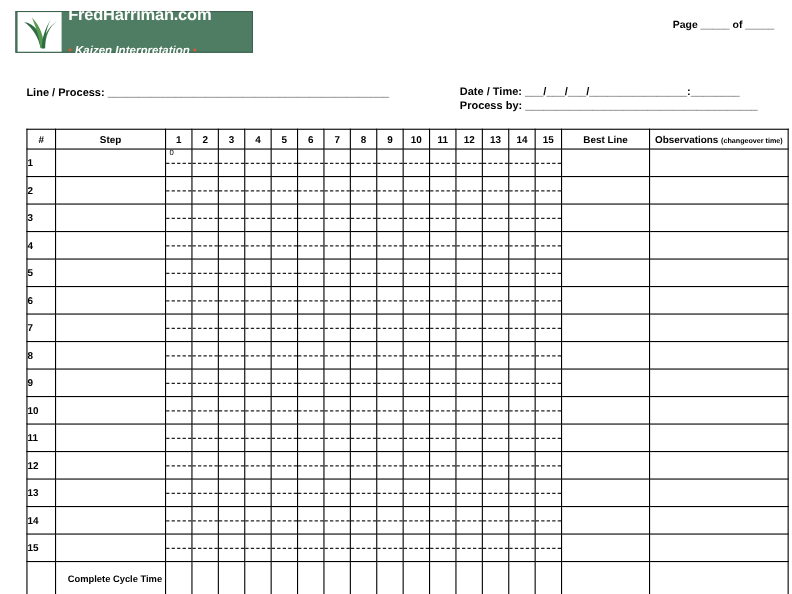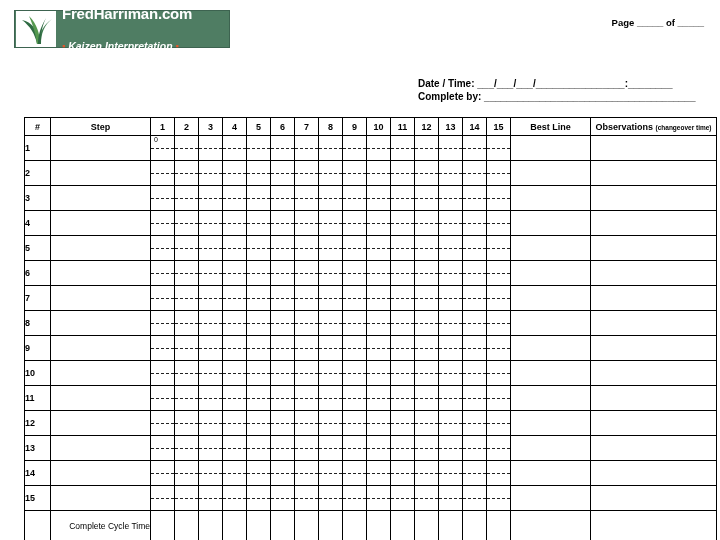--- a/index.html
+++ b/index.html
@@ -147,24 +147,24 @@
   tbody tr.last-row { height: 30px; }
 
   td.c-num {
     text-align: left;
     padding-left: 7px;
     font-size: 9px;
     font-weight: bold;
     vertical-align: middle;
   }
   td.c-num.cycle {
-    text-align: right;
+    text-align: center;
     padding-left: 8px;
     font-size: 8.5px;
-    font-weight: normal;
+    font-weight: bold;
     margin-left: 39px;
   }
   td.c-step { }
   td.c-time {
     position: relative;
   }
   
   td.c-time.dashed::after {
     content: "";
     position: absolute;
@@ -200,21 +200,22 @@
     <div class="logo-text">
       <span class="logo-title">FredHarriman.com</span>
       <span class="logo-sub"><span class="bullet">▪</span> <span>Kaizen Interpretation</span> <span class="bullet">▪</span></span>
     </div>
   </div>
 
 
   <div class="page-of">Page _____ of _____</div>
 
   <div class="field-datetime">Date / Time:   ___/___/___/________________:________</div>
-  <div class="field-observed">Complete by:  ______________________________________</div>
+  <div class="field-observed">Process by:  ______________________________________</div>
+  <div class="field-line">Line / Process: ______________________________________________</div>
 
   <table class="sheet">
     <colgroup>
       <col style="width:26px">
       <col style="width:100px">
       <col style="width:24px">
         <col style="width:24px">
         <col style="width:24px">
       <col style="width:24px">
         <col style="width:24px">

